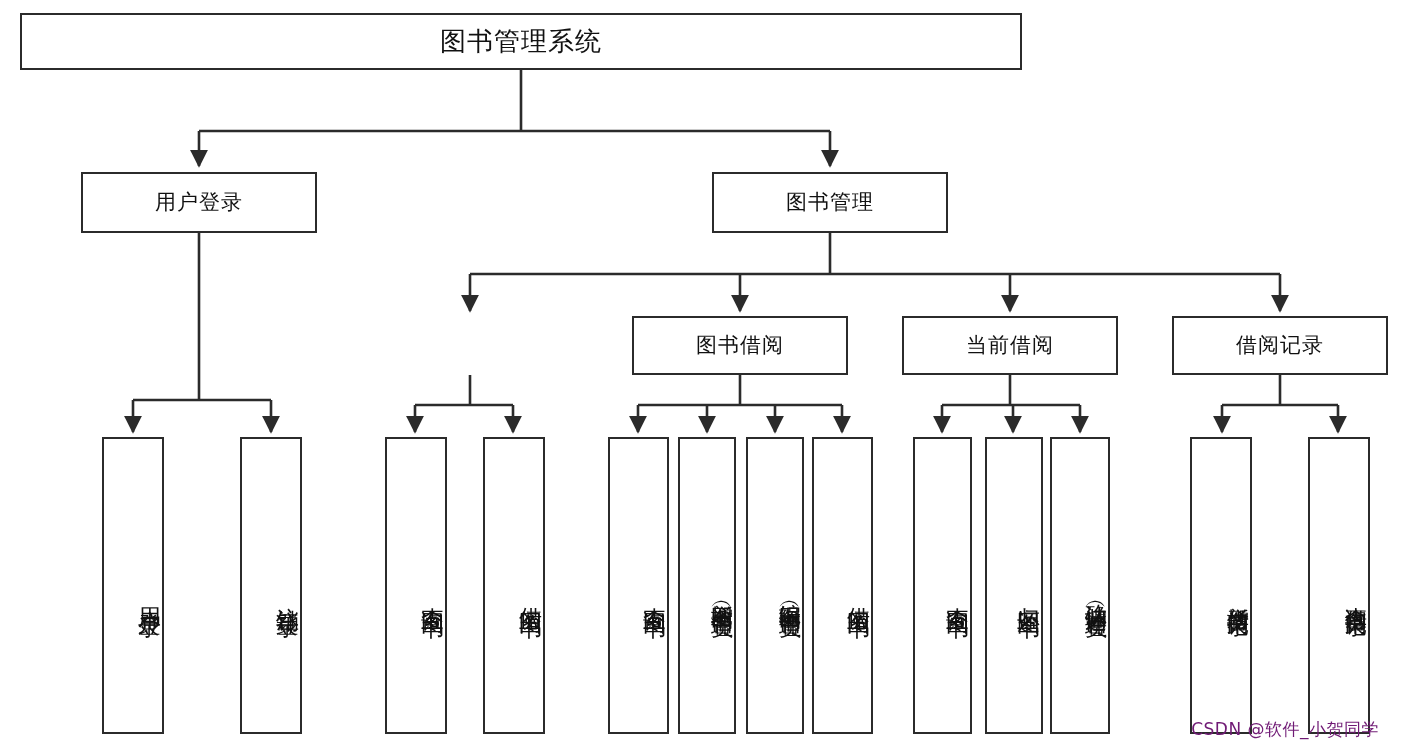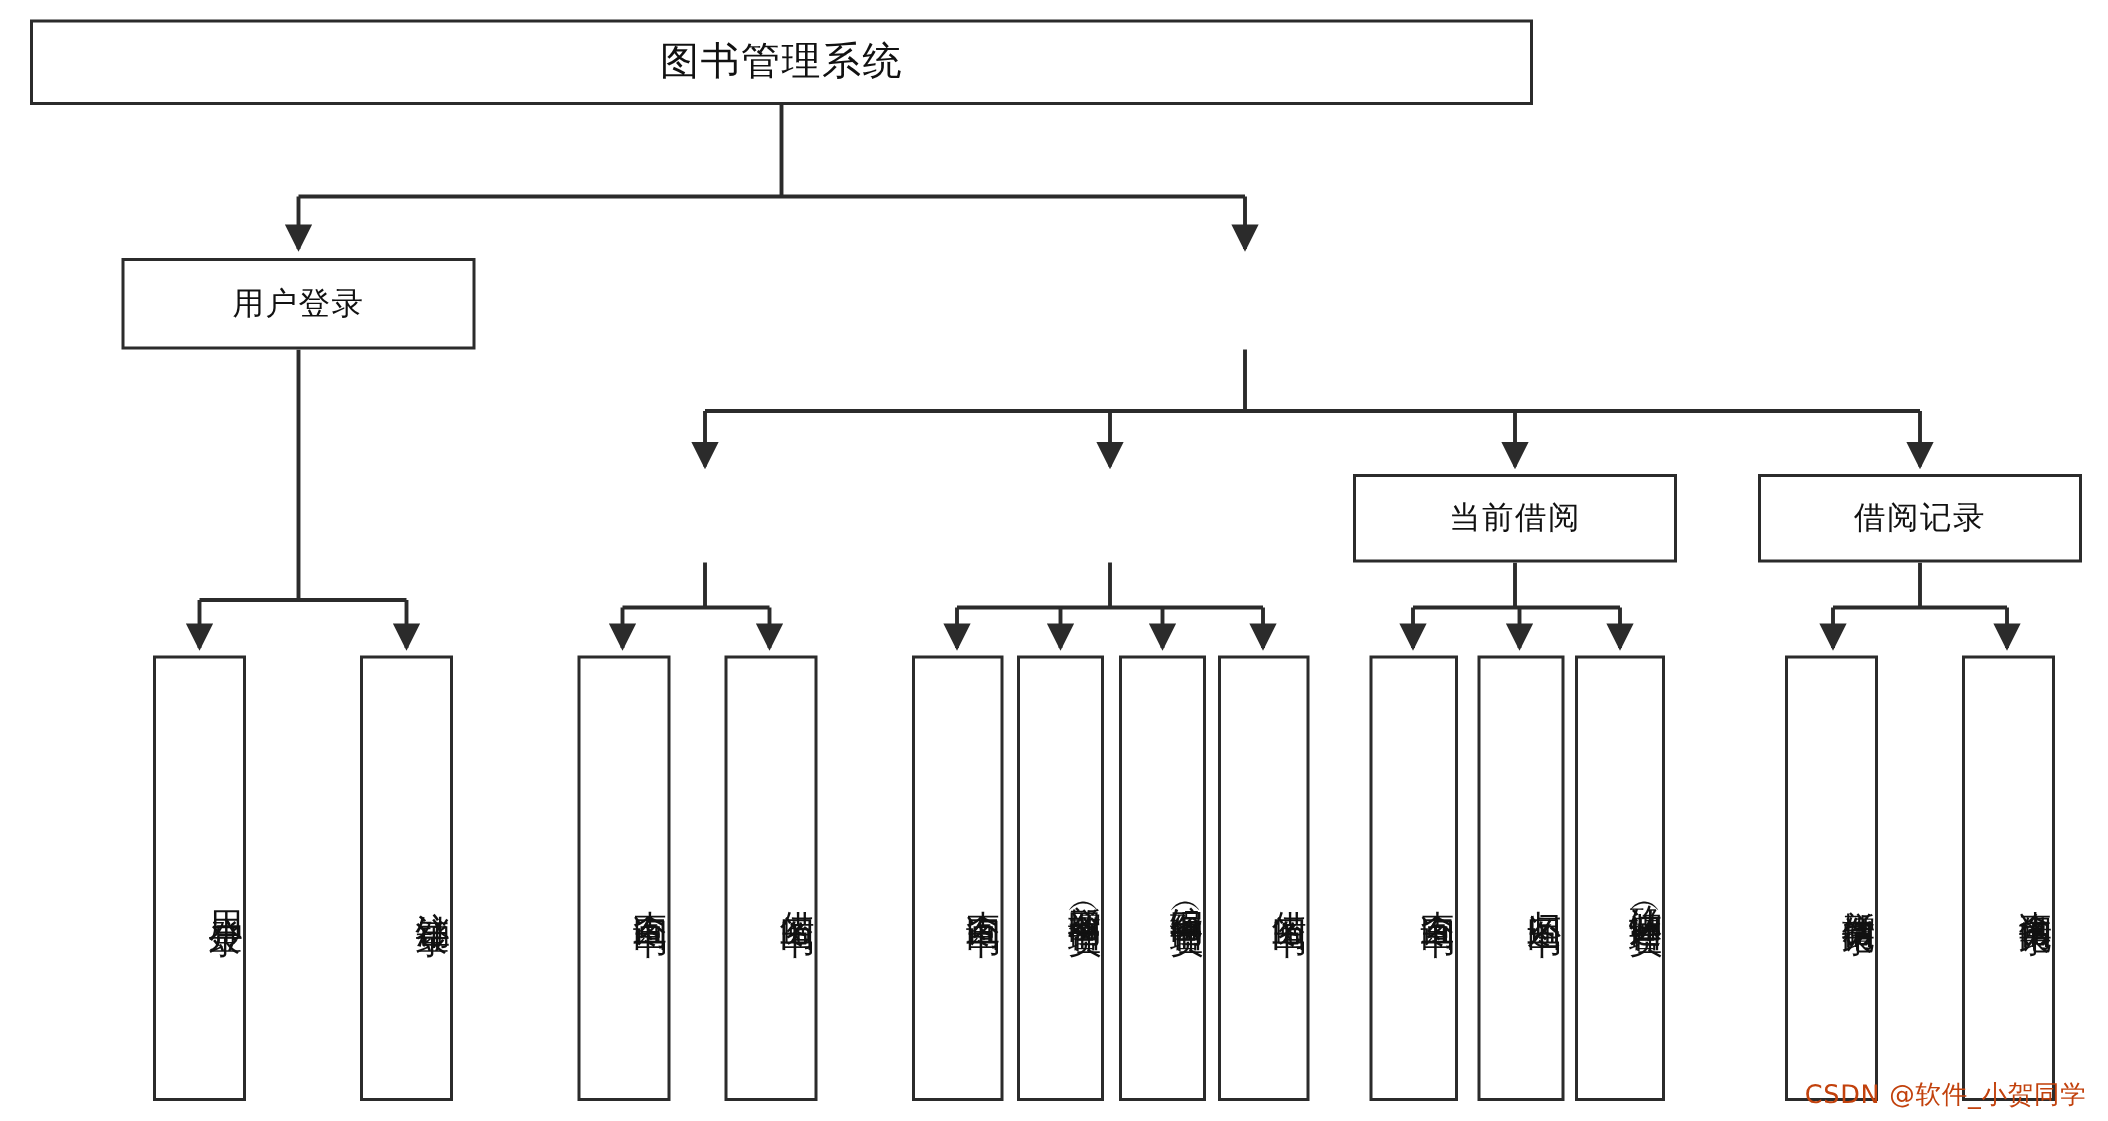--- a/index.html
+++ b/index.html
@@ -52,24 +52,24 @@
   .v-node .lbl{
     font-size:23px;
     line-height:1.1;
     letter-spacing:3px;
     writing-mode:vertical-rl;
     text-orientation:upright;
   }
   .v-node.tall .lbl{ font-size:22px; letter-spacing:2px; }
   .watermark{
     position:absolute;
-    right:14px;
+    right:26px;
     bottom:6px;
     font-size:17px;
-    color:#c2410c;
+    color:#701a75;
     letter-spacing:0.5px;
     z-index:5;
     white-space:nowrap;
     font-family:"DejaVu Sans","Liberation Sans",sans-serif;
   }
 </style>
 </head>
 <body>
 
 <div id="canvas">
@@ -124,21 +124,27 @@
     </g>
   </svg>
 
   <div class="node h-node root" style="left:20px; top:13px; width:1002px; height:57px;">
     <span class="lbl">图书管理系统</span>
   </div>
 
   <div class="node h-node" style="left:81px; top:172px; width:236px; height:61px;">
     <span class="lbl">用户登录</span>
   </div>
+  <div class="node h-node" style="left:712px; top:172px; width:236px; height:61px;">
+    <span class="lbl">图书管理</span>
+  </div>
 
+  <div class="node h-node" style="left:632px; top:316px; width:216px; height:59px;">
+    <span class="lbl">图书借阅</span>
+  </div>
   <div class="node h-node" style="left:902px; top:316px; width:216px; height:59px;text-align:center;">
     <span class="lbl">当前借阅</span>
   </div>
   <div class="node h-node" style="left:1172px; top:316px; width:216px; height:59px;">
     <span class="lbl">借阅记录</span>
   </div>
 
   <div class="node v-node" style="left:102px; top:437px; width:62px; height:297px;">
     <span class="lbl">用户登录</span>
   </div>

